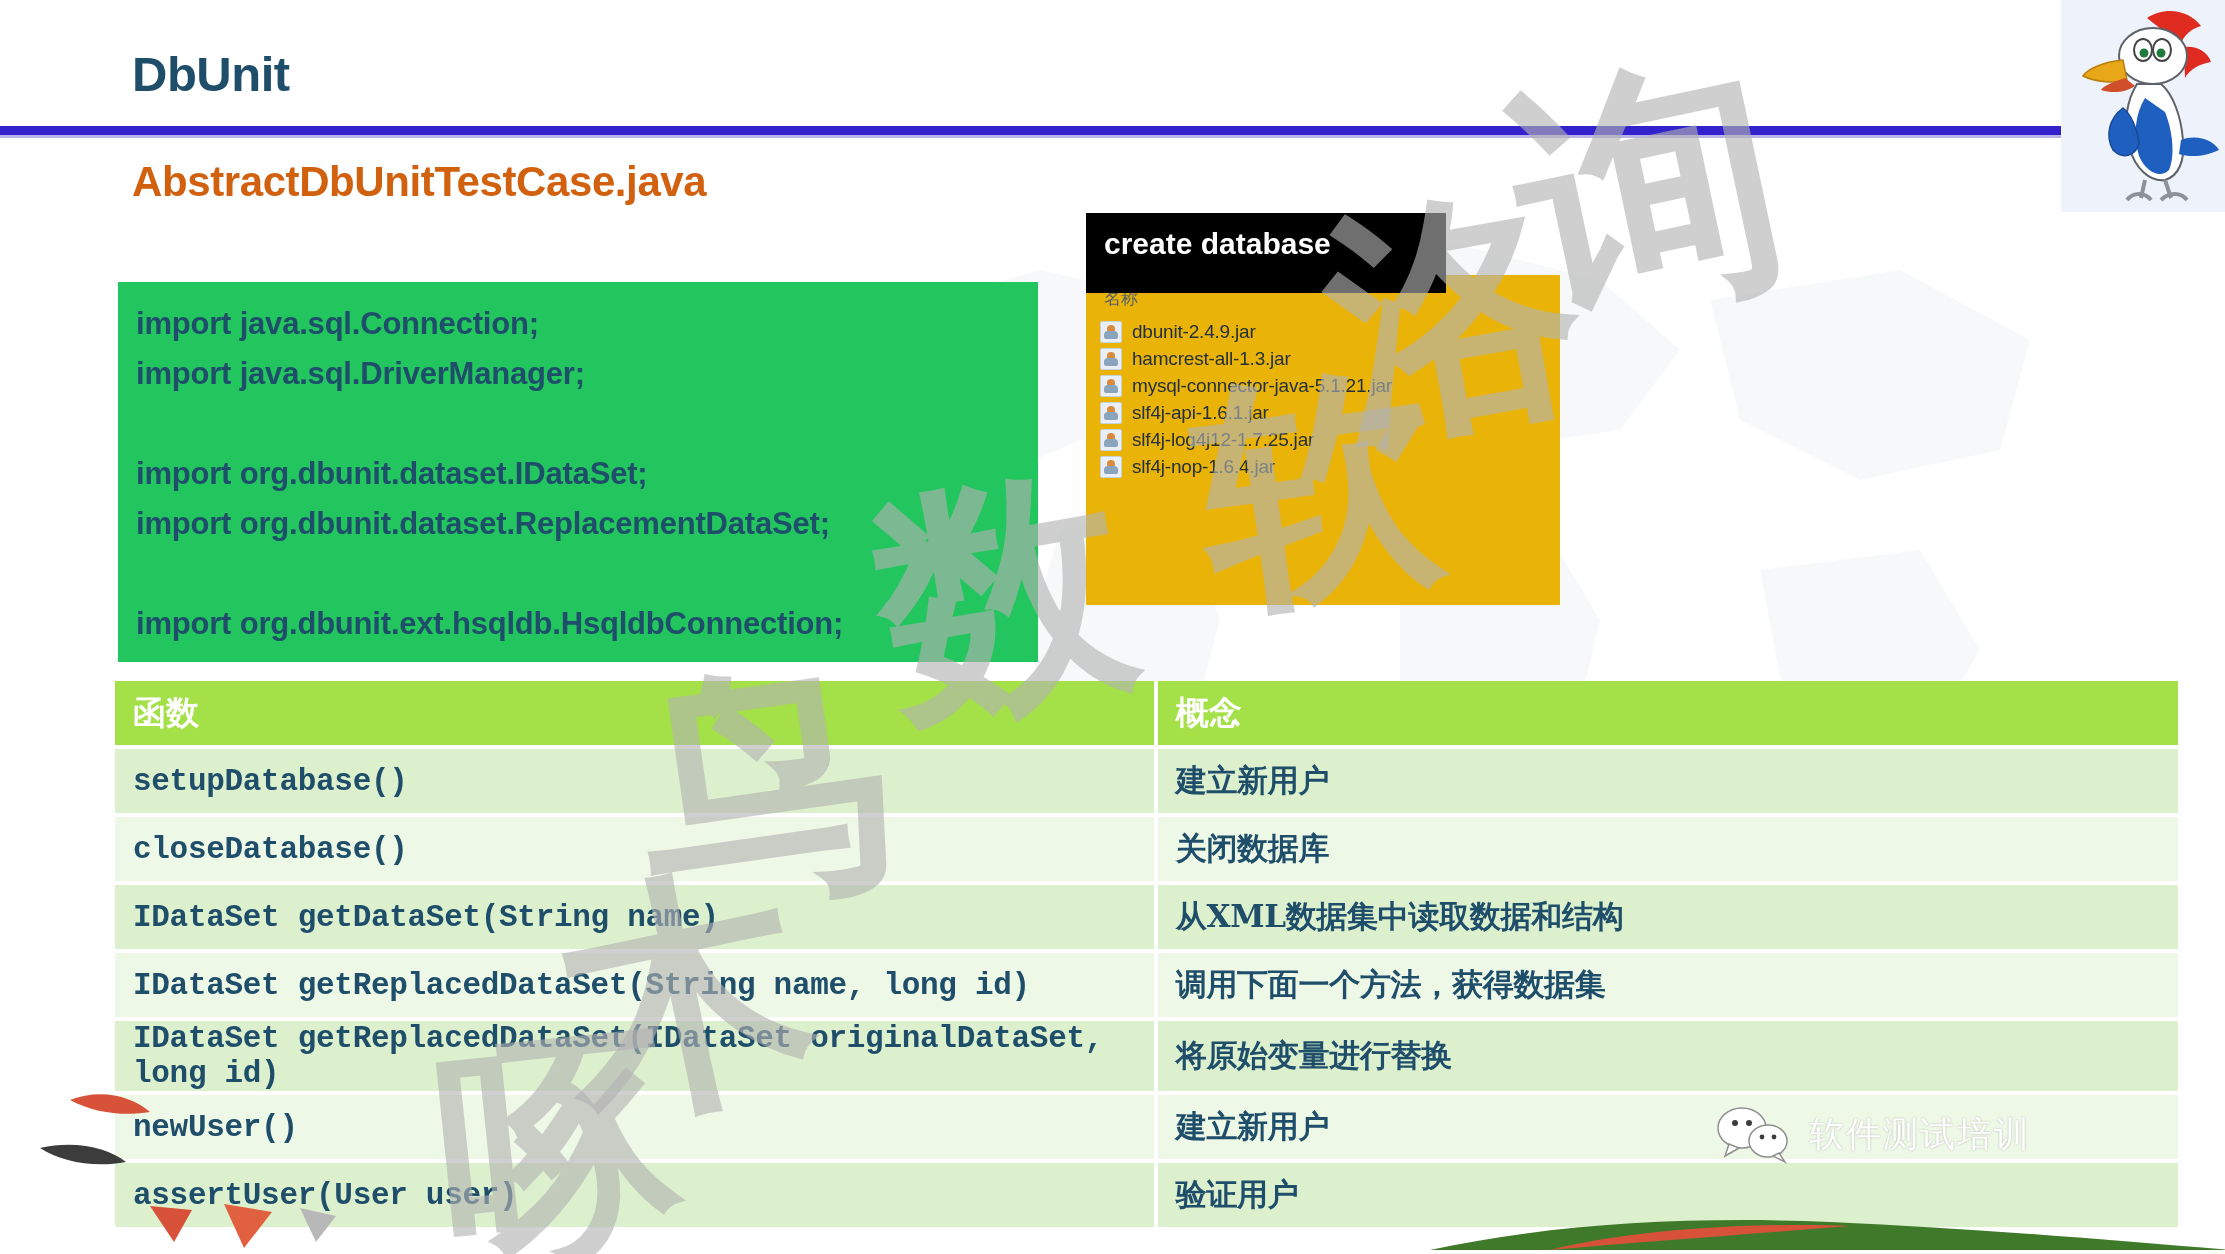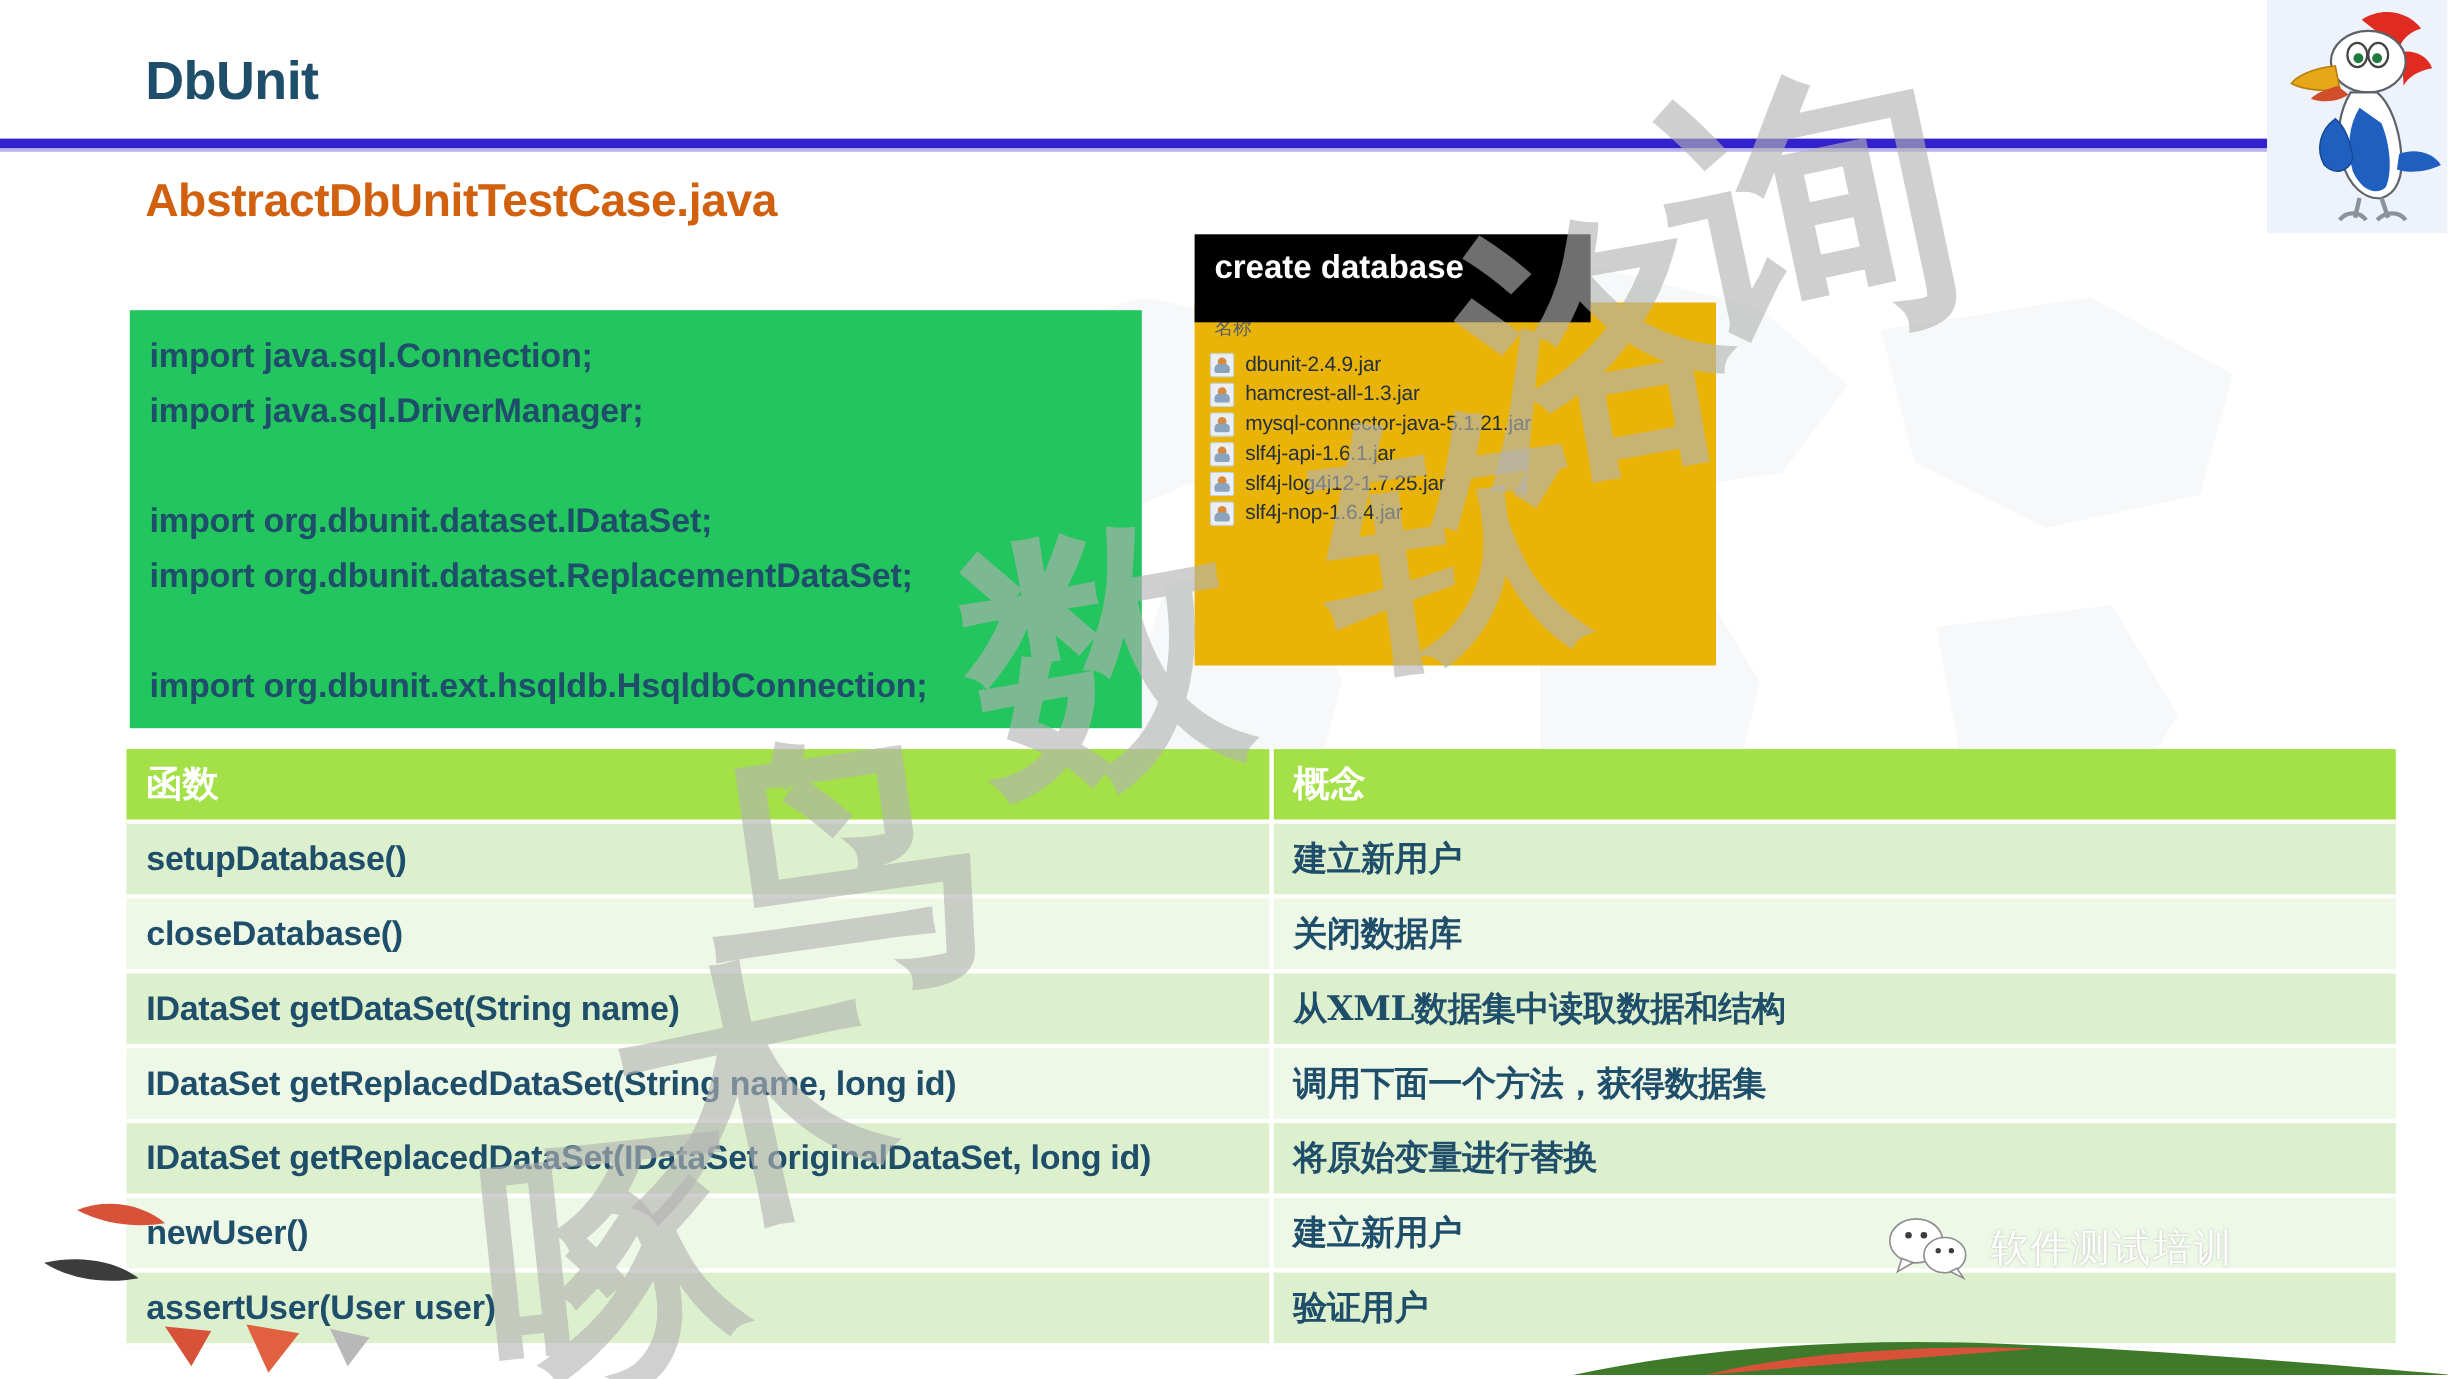--- a/index.html
+++ b/index.html
@@ -182,20 +182,21 @@
     width: 2063px;
     border-collapse: separate;
     border-spacing: 0;
   }
   .tbl th, .tbl td {
     padding: 0 0 0 18px;
     text-align: left;
     vertical-align: middle;
     height: 68px;
     box-sizing: border-box;
+    font-family: Liberation Mono, monospace;
   }
   .tbl th {
     background: #a4e048;
     color: #ffffff;
     font-size: 33px;
     font-weight: bold;
     font-family: "DejaVu Serif", "Liberation Serif", serif;
     border-bottom: 4px solid #ffffff;
   }
   .col-fn  { width: 936px; }

